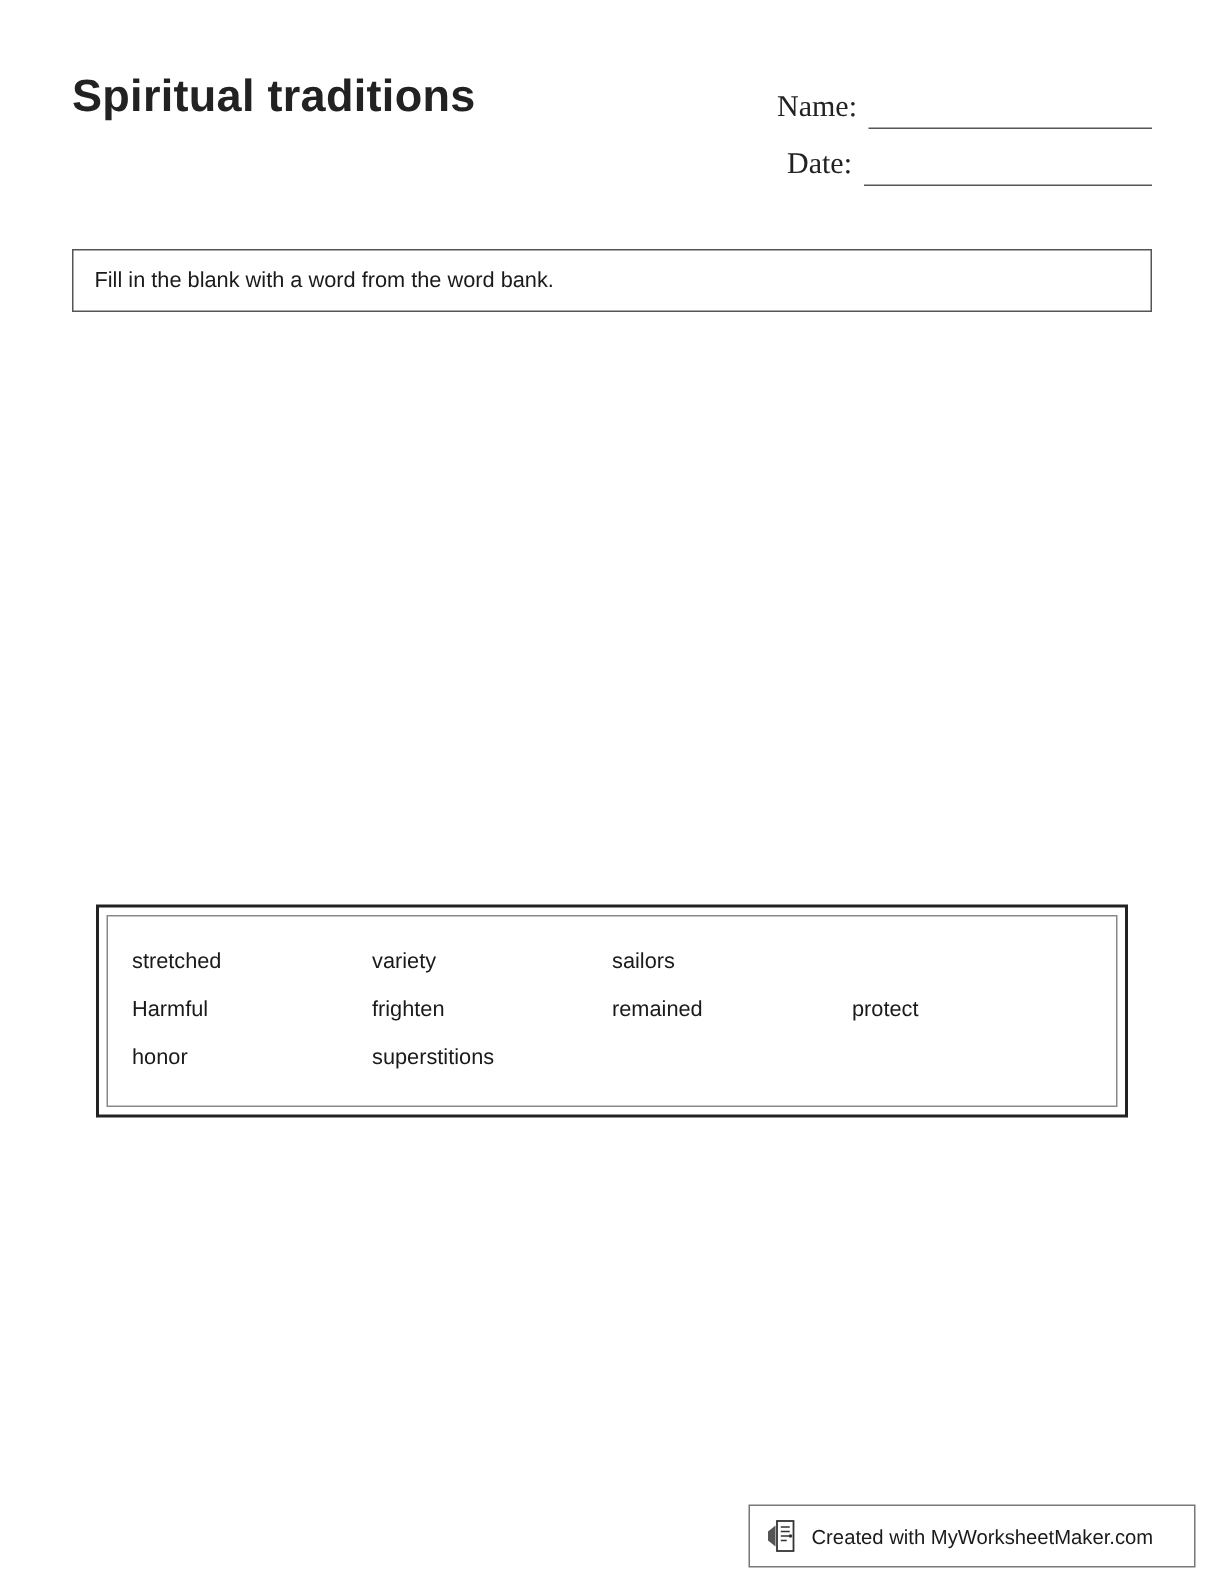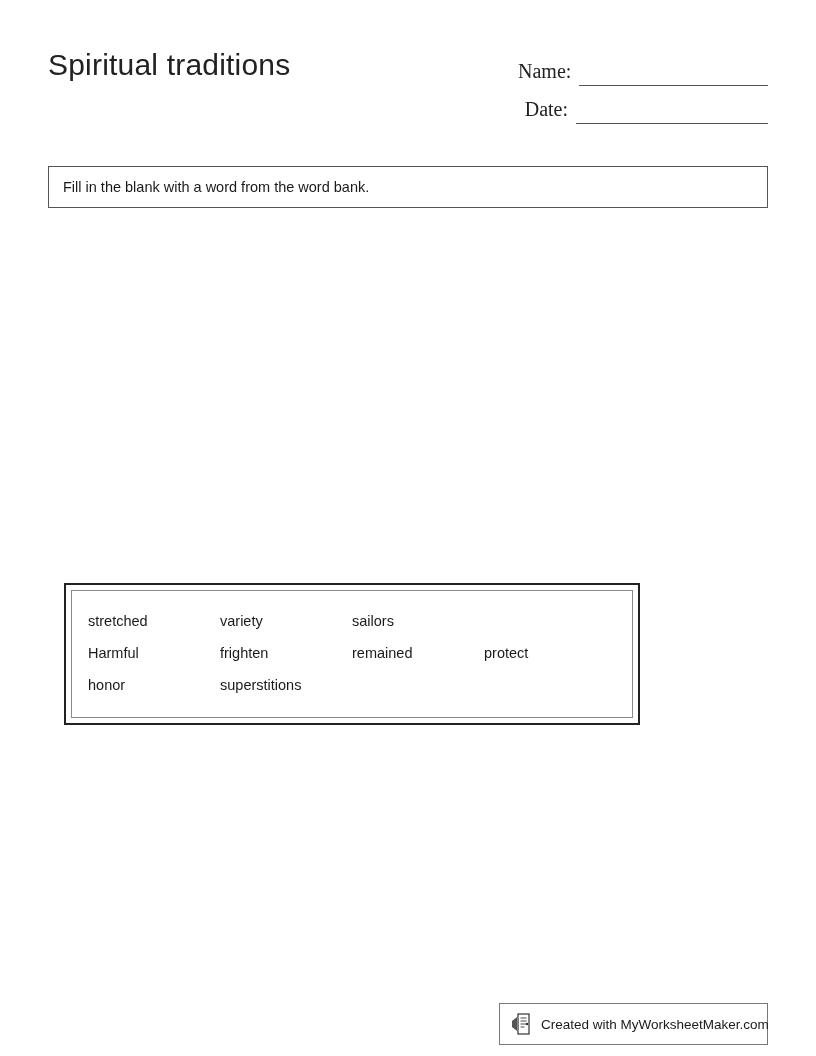--- a/index.html
+++ b/index.html
@@ -21,21 +21,21 @@
     height: 1056px;
     box-sizing: border-box;
   }
 
   
   .title {
     position: absolute;
     left: 48px;
     top: 48px;
     font-size: 30px;
-    font-weight: 400;
+    font-weight: 700;
     color: #222222;
     letter-spacing: 0.2px;
     white-space: nowrap;
   }
 
   .namedate {
     position: absolute;
     right: 48px;
     top: 48px;
     width: 250px;
@@ -75,22 +75,22 @@
   }
   .instruction-text {
     font-size: 14.5px;
     color: #1a1a1a;
   }
 
   
   .wordbank {
     position: absolute;
     left: 64px;
-    top: 583px;
-    width: 576px;
+    top: 603px;
+    width: 688px;
     box-sizing: border-box;
     border: 2px solid #222222;
     padding: 5px;
   }
   .wordbank-inner {
     border: 1px solid #888888;
     padding: 14px 16px 16px 16px;
     box-sizing: border-box;
   }
   .wb-row {
@@ -105,21 +105,21 @@
     padding-right: 6px;
     white-space: nowrap;
     overflow: hidden;
   }
 
   
   .footer-badge {
     position: absolute;
     left: 499px;
     top: 1003px;
-    width: 269px;
+    width: 298px;
     height: 42px;
     box-sizing: border-box;
     border: 1px solid #777777;
     background: #ffffff;
     display: flex;
     align-items: center;
     padding: 0 12px;
   }
   .footer-icon {
     width: 20px;

